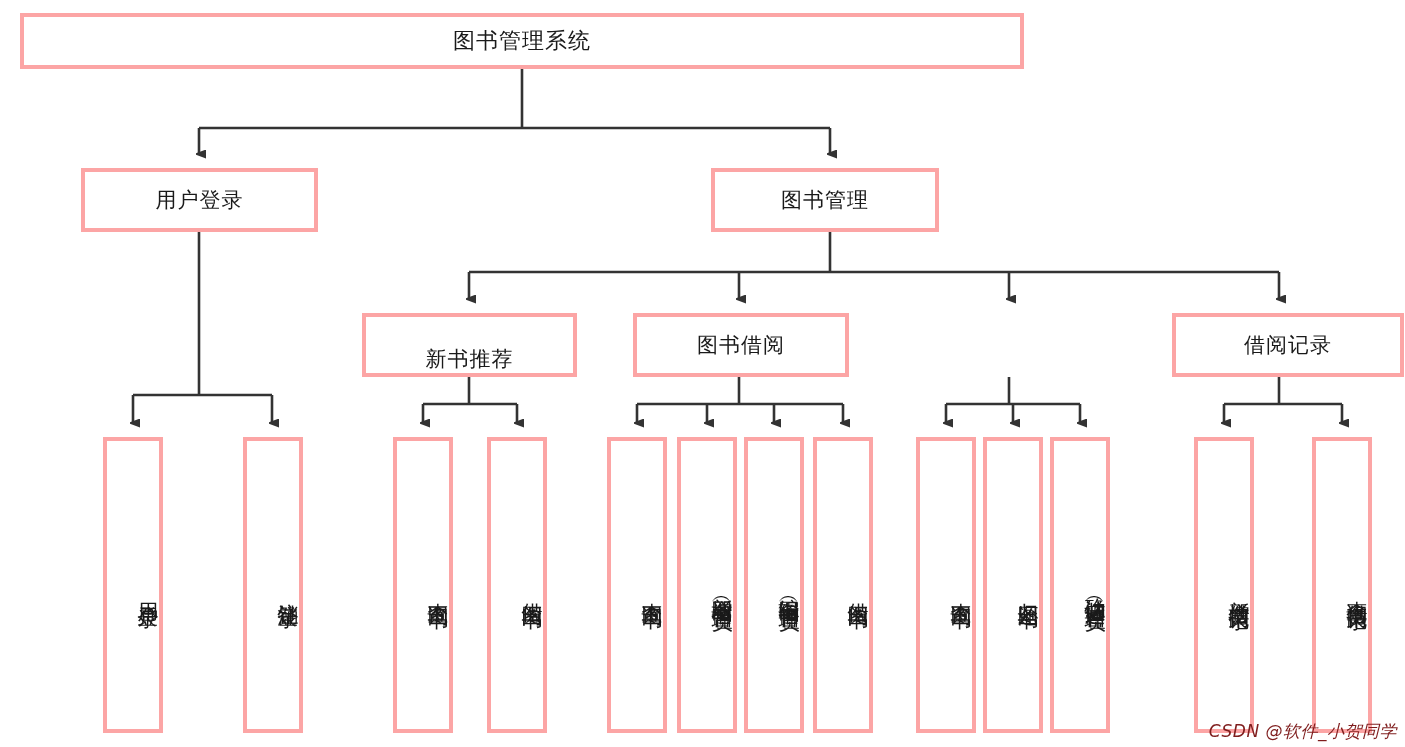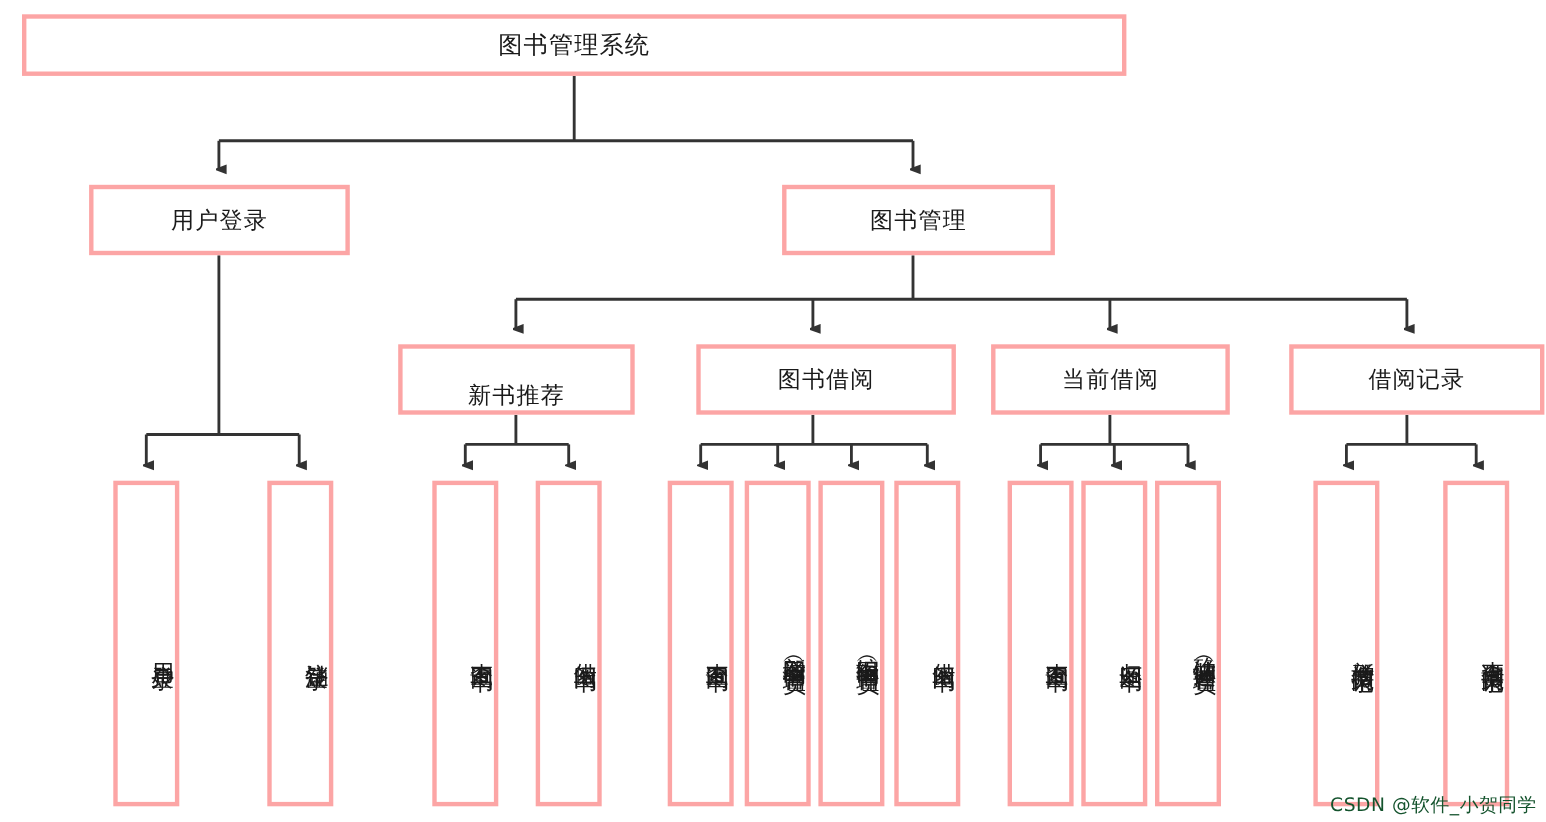--- a/index.html
+++ b/index.html
@@ -56,24 +56,25 @@
     white-space: nowrap;
   }
   #root-node {
     font-size: 22px;
   }
   #watermark {
     position: absolute;
     right: 8px;
     bottom: 4px;
     font-size: 17px;
-    color: #14532d;
+    color: #7f1d1d;
     letter-spacing: 0.5px;
     z-index: 3;
     white-space: nowrap;
+    font-style: italic;
   }
 </style>
 </head>
 <body>
 
 <div id="canvas">
 
   <svg id="edges" viewBox="0 0 1405 747">
     <defs>
       <marker id="arrow" markerWidth="10" markerHeight="10" refX="4.5" refY="7" orient="auto" markerUnits="userSpaceOnUse">
@@ -124,32 +125,29 @@
     </g>
   </svg>
 
   <div class="node horiz" id="root-node" style="left:20px; top:13px; width:1004px; height:56px;">
     <span>图书管理系统</span>
   </div>
 
   <div class="node horiz" style="left:81px; top:168px; width:237px; height:64px;">
     <span>用户登录</span>
   </div>
-  <div class="node horiz" style="left:711px; top:168px; width:248px; height:64px;">
+  <div class="node horiz" style="left:711px; top:168px; width:228px; height:64px;">
     <span>图书管理</span>
   </div>
 
   <div class="node horiz" style="left:362px; top:313px; width:215px; height:64px;align-items:flex-end;">
     <span>新书推荐</span>
   </div>
-  <div class="node horiz" style="left:633px; top:313px; width:236px; height:64px;">
+  <div class="node horiz" style="left:633px; top:313px; width:216px; height:64px;">
     <span>图书借阅</span>
-  </div>
-  <div class="node horiz" style="left:901px; top:313px; width:217px; height:64px;">
-    <span>当前借阅</span>
   </div>
   <div class="node horiz" style="left:1172px; top:313px; width:232px; height:64px;align-items:center;">
     <span>借阅记录</span>
   </div>
 
   <div class="node vert" style="left:103px; top:437px; width:60px; height:296px;">
     <span class="vtext">用户登录</span>
   </div>
   <div class="node vert" style="left:243px; top:437px; width:60px; height:296px;">
     <span class="vtext">注销登录</span>

